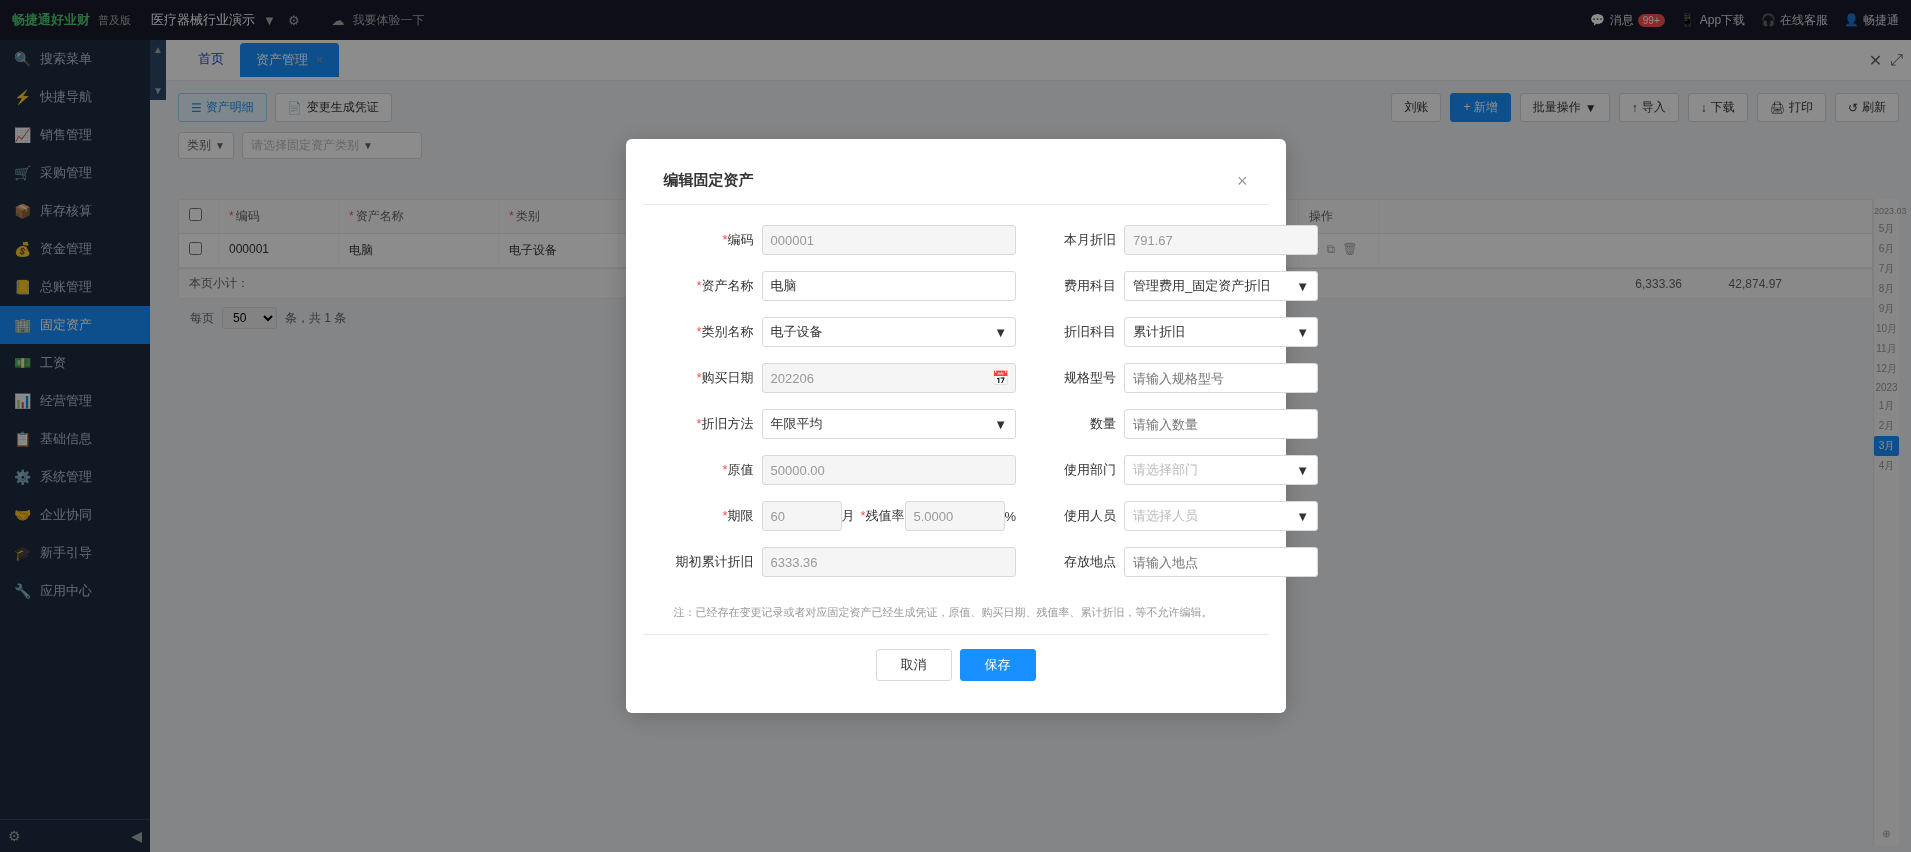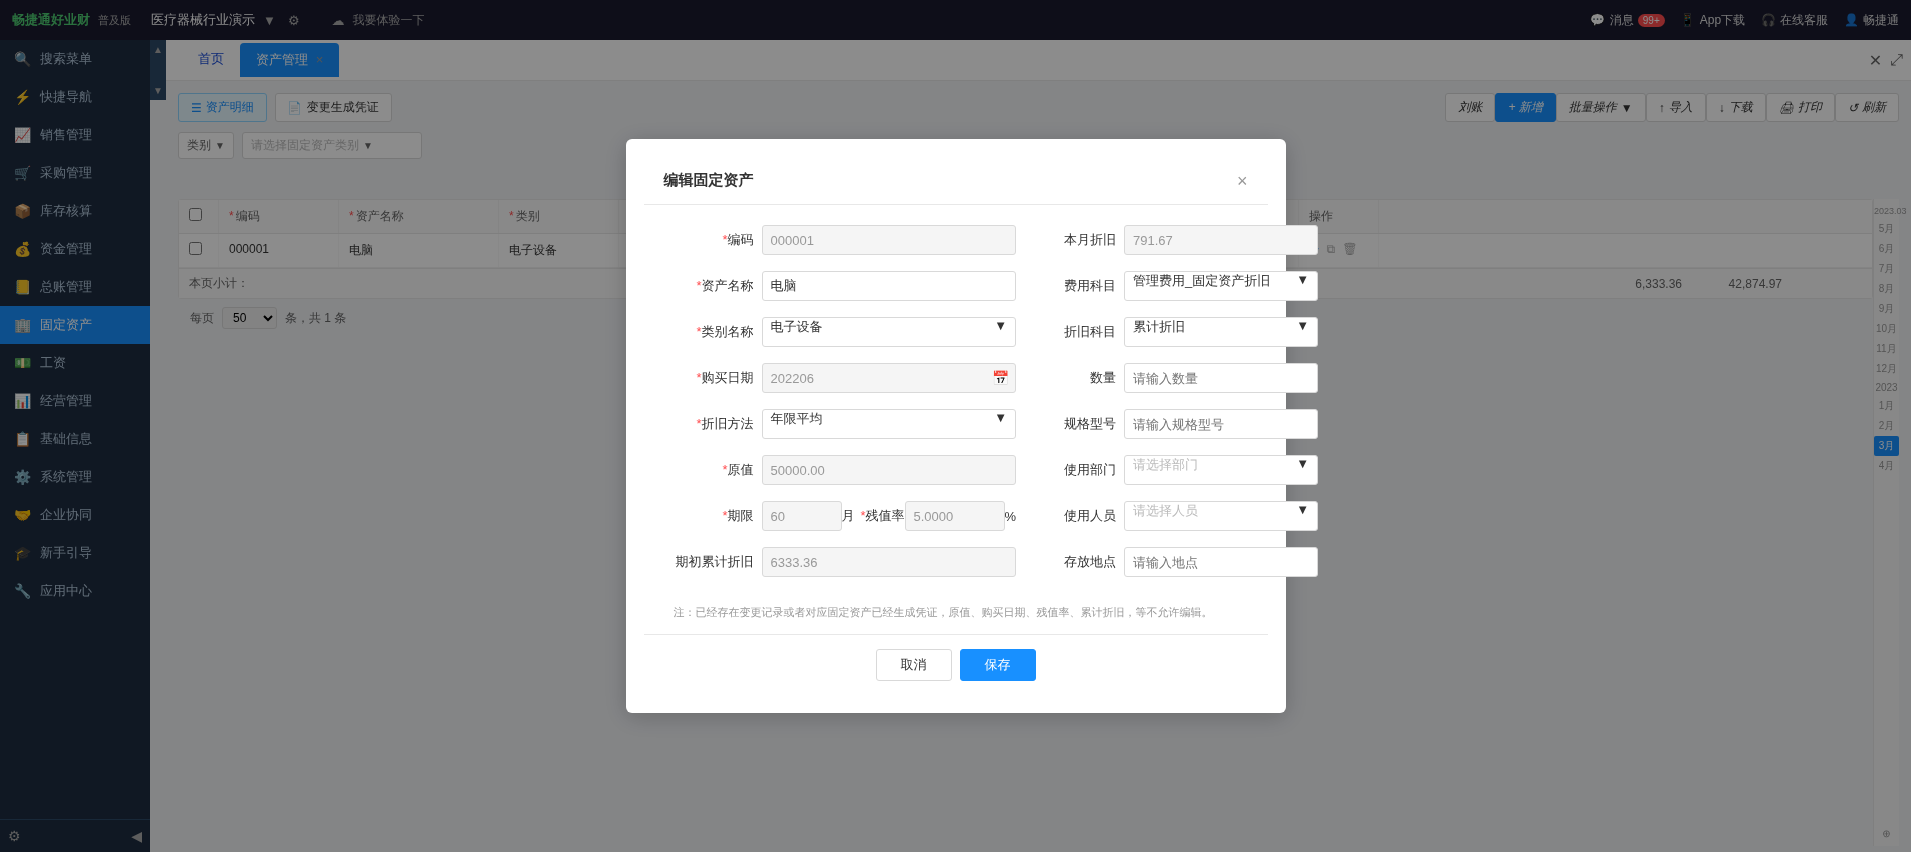--- a/index.html
+++ b/index.html
@@ -34,21 +34,21 @@
     .tab-item { padding: 8px 16px; cursor: pointer; color: #1d4ed8; font-size: 13px; border-bottom: 2px solid transparent; }
     .tab-item.active { background: #1890ff; color: #fff; border-radius: 4px 4px 0 0; border-bottom: none; }
     .tab-close { margin-left: 4px; cursor: pointer; color: #999; }
 
     
     .main-content { flex: 1; padding: 12px; overflow: hidden; position: relative; }
     .toolbar { display: flex; align-items: center; gap: 8px; margin-bottom: 10px; }
     .toolbar-btn { display: flex; align-items: center; gap: 4px; padding: 5px 12px; border: 1px solid #d9d9d9; border-radius: 3px; background: #fff; cursor: pointer; font-size: 12px; color: #333; }
     .toolbar-btn.active { background: #e6f7ff; border-color: #91d5ff; color: #1890ff; }
     .toolbar-btn.primary { background: #1890ff; color: #fff; border-color: #1890ff; }
-    .toolbar-right { margin-left: auto; display: flex; gap: 0; font-style: italic; }
+    .toolbar-right { margin-left: auto; display: flex; gap: 9px; }
     .filter-bar { display: flex; align-items: center; gap: 8px; margin-bottom: 10px; }
     .filter-select { padding: 4px 8px; border: 1px solid #d9d9d9; border-radius: 3px; font-size: 12px; color: #666; background: #fff; display: flex; align-items: center; gap: 4px; cursor: pointer; }
 
     
     .table-container { background: #fff; border: 1px solid #e8e8e8; border-radius: 3px; }
     .table-header { display: grid; grid-template-columns: 40px 120px 160px 120px 120px 120px 120px 120px 100px 100px 80px; background: #fafafa; border-bottom: 1px solid #e8e8e8; }
     .th { padding: 8px 10px; font-size: 12px; color: #666; border-right: 1px solid #f0f0f0; }
     .table-row-el { display: grid; grid-template-columns: 40px 120px 160px 120px 120px 120px 120px 120px 100px 100px 80px; border-bottom: 1px solid #f0f0f0; }
     .td { padding: 8px 10px; font-size: 12px; color: #333; border-right: 1px solid #f8f8f8; }
     .table-subtotal { display: flex; align-items: center; padding: 6px 10px; background: #fafafa; font-size: 12px; color: #666; border-top: 1px solid #e8e8e8; }
@@ -73,21 +73,21 @@
     .modal-footer { padding: 14px 20px; border-top: 1px solid #e8e8e8; display: flex; justify-content: center; gap: 8px; }
     .modal-note { padding: 8px 30px 14px; font-size: 11px; color: #999; }
 
     
     .form-grid { display: grid; grid-template-columns: 1fr 1fr; gap: 16px 30px; }
     .form-row { display: flex; align-items: center; gap: 8px; }
     .form-label { width: 80px; text-align: right; font-size: 13px; color: #333; flex-shrink: 0; }
     .form-label .req { color: #ff4d4f; }
     .form-input { flex: 1; height: 30px; border: 1px solid #d9d9d9; border-radius: 3px; padding: 0 8px; font-size: 13px; color: #333; outline: none; }
     .form-input.disabled { background: #f5f5f5; color: #999; }
-    .form-select { flex: 1; height: 30px; border: 1px solid #d9d9d9; border-radius: 3px; padding: 0 8px; font-size: 13px; color: #333; display: flex; align-items: flex-start; justify-content: space-between; cursor: pointer; background: #fff; }
+    .form-select { flex: 1; height: 30px; border: 1px solid #d9d9d9; border-radius: 3px; padding: 0 8px; font-size: 13px; color: #333; display: flex; align-items: center; justify-content: space-between; cursor: pointer; background: #fff; }
     .form-select-placeholder { color: #bbb; }
     .input-with-unit { display: flex; align-items: center; flex: 1; }
     .input-with-unit .form-input { flex: 1; }
     .unit-text { font-size: 13px; color: #333; flex-shrink: 0; }
     .input-narrow { width: 80px; }
     .input-medium { width: 100px; }
     .cal-icon { color: #aaa; font-size: 14px; margin-left: -26px; cursor: pointer; }
     .input-wrapper { position: relative; display: flex; align-items: center; flex: 1; }
     .input-wrapper .form-input { width: 100%; }
     .input-wrapper .cal-icon { position: absolute; right: 6px; }
@@ -453,27 +453,27 @@
 
           <div class="form-row">
             <span class="form-label" style="width:70px;"><span>折旧科目</span></span>
             <div class="form-select">
               <span>累计折旧</span>
               <span>▼</span>
             </div>
           </div>
 
           <div class="form-row">
+            <span class="form-label" style="width:70px;"><span>规格型号</span></span>
+            <input class="form-input" type="text" placeholder="请输入规格型号" style="">
+          </div>
+
+          <div class="form-row">
             <span class="form-label" style="width:70px;"><span>数量</span></span>
             <input class="form-input" type="text" placeholder="请输入数量" style="">
-          </div>
-
-          <div class="form-row">
-            <span class="form-label" style="width:70px;"><span>规格型号</span></span>
-            <input class="form-input" type="text" placeholder="请输入规格型号" style="">
           </div>
 
           <div class="form-row">
             <span class="form-label" style="width:70px;"><span>使用部门</span></span>
             <div class="form-select">
               <span class="form-select-placeholder">请选择部门</span>
               <span>▼</span>
             </div>
           </div>
 

